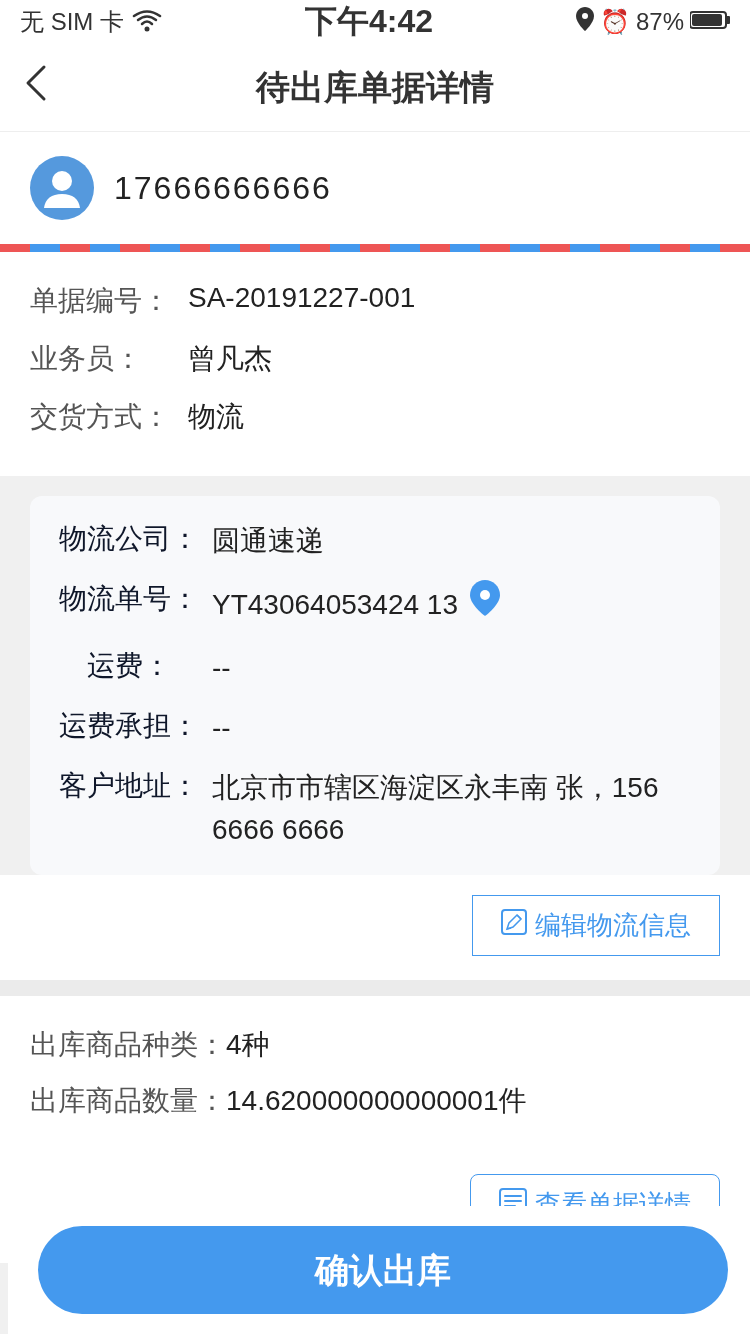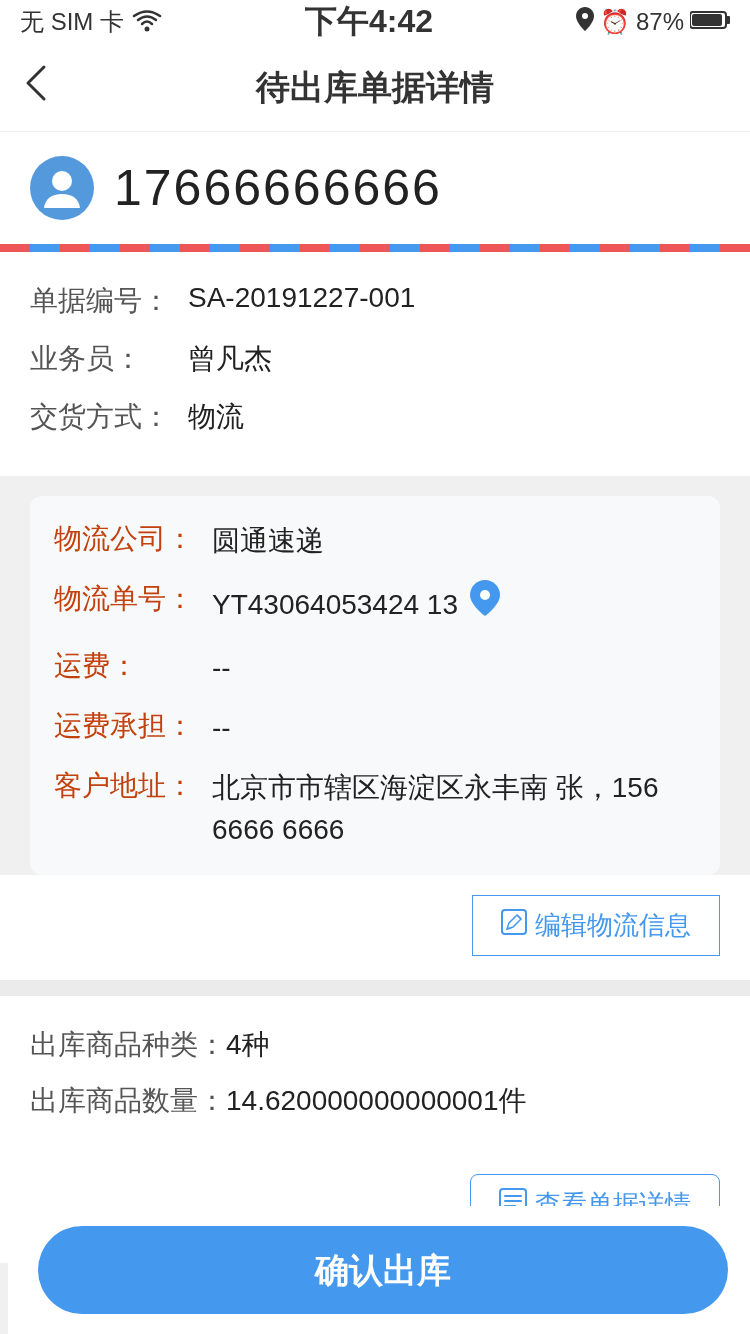--- a/index.html
+++ b/index.html
@@ -66,21 +66,21 @@
       width: 64px;
       height: 64px;
       border-radius: 50%;
       background: #5599dd;
       display: flex;
       align-items: center;
       justify-content: center;
       flex-shrink: 0;
     }
     .user-phone {
-      font-size: 50px;
+      font-size: 32px;
       font-weight: 500;
       color: #222;
       letter-spacing: 2px;
     }
 
     
     .dashed-divider {
       width: 750px;
       height: 8px;
       background: repeating-linear-gradient(
@@ -125,23 +125,23 @@
       margin-top: 20px;
     }
     .logistics-row {
       display: flex;
       align-items: flex-start;
       margin-bottom: 18px;
       font-size: 28px;
     }
     .logistics-row:last-child { margin-bottom: 0; }
     .logistics-label {
-      color: #c2410c;
+      color: #0f172a;
       min-width: 150px;
-      text-align: left;
+      text-align: center;
       flex-shrink: 0;
     }
     .logistics-value {
       color: #222;
       flex: 1;
       margin-left: 8px;
       line-height: 1.5;
     }
     .logistics-value.with-icon {
       display: flex;

